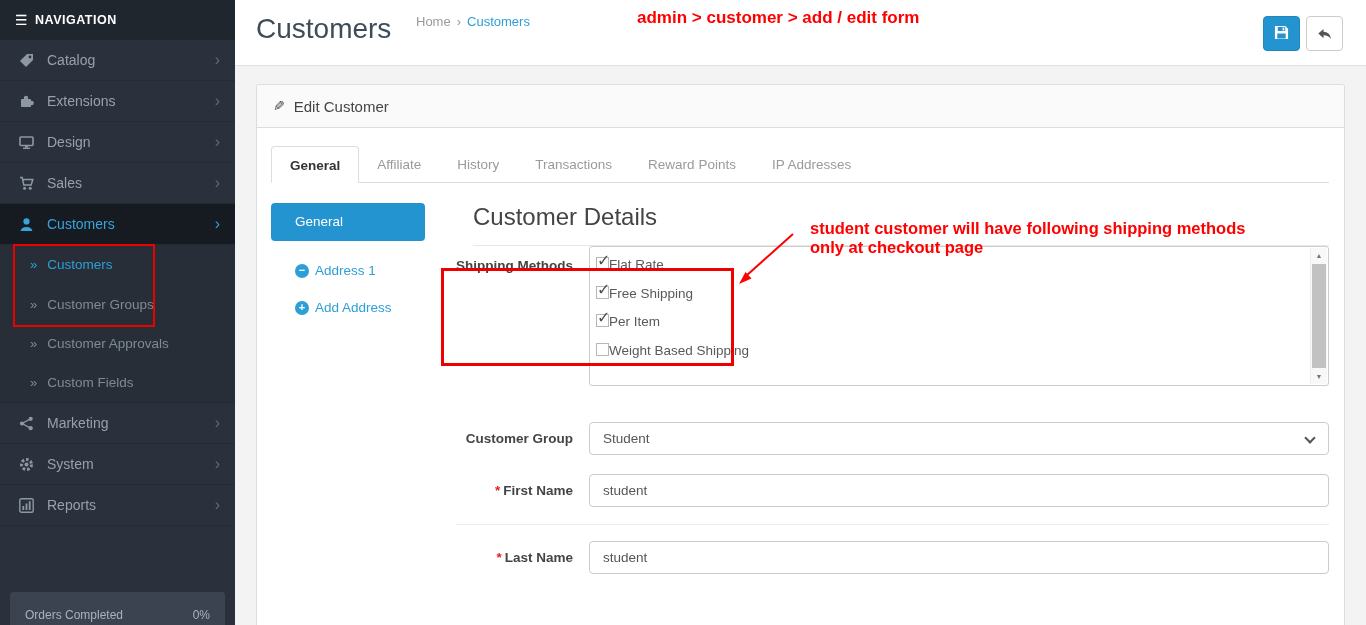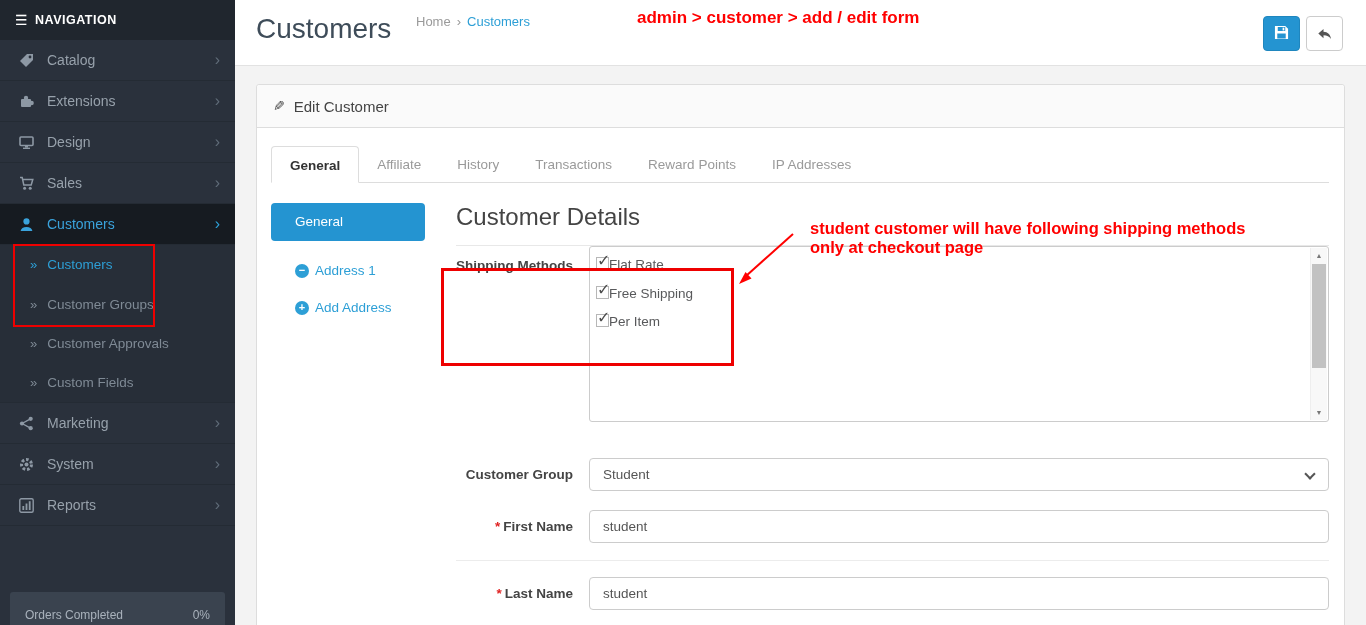--- a/index.html
+++ b/index.html
@@ -45,29 +45,29 @@
   .tabs { display:flex; border-bottom:1px solid #ddd; height:37px; }
   .tab { padding:0 18px; line-height:37px; color:#9a9a9a; font-size:13.5px; cursor:pointer; }
   .tab.active { background:#fff; border:1px solid #ddd; border-bottom:1px solid #fff; margin-bottom:-1px; border-radius:4px 4px 0 0; color:#333; font-weight:bold; }
 
   .cols { display:flex; margin-top:20px; }
   .col-left { width:185px; flex:none; }
   .pill { width:154px; height:38px; background:#2494d1; color:#fff; border-radius:4px; line-height:38px; padding-left:24px; font-size:13.5px; cursor:pointer; }
   .subln { margin-top:22px; padding-left:24px; display:flex; align-items:center; gap:6px; color:#2d9fd6; font-size:13.5px; cursor:pointer; }
   .circ { width:14px; height:14px; border-radius:50%; background:#2d9fd6; color:#fff; font-size:11px; line-height:13px; text-align:center; font-weight:bold; flex:none; }
   .col-right { flex:1; min-width:0; }
-  .section-title { font-size:24px; font-weight:400; color:#444; padding-bottom:14px; border-bottom:1px solid #e8e8e8; }
+  .section-title { font-size:24px; font-weight:400; color:#444; padding-bottom:14px; border-bottom:1px solid #e8e8e8;margin-left:17px; }
 
   .frow { display:flex; }
   .flabel { width:133px; flex:none; text-align:right; padding-right:16px; font-weight:bold; color:#444; padding-top:8px; line-height:17px; }
   .req { color:#e02222; margin-right:3px; }
   .fctrl { flex:1; min-width:0; }
 
   .row-shipping { }
-  .scrollbox { height:176px; border:1px solid #ccc; border-radius:3px; background:#fff; position:relative; overflow:hidden; padding:9px 24px 0 6px; }
+  .scrollbox { height:140px; border:1px solid #ccc; border-radius:3px; background:#fff; position:relative; overflow:hidden; padding:9px 24px 0 6px; }
   .opt { height:28.5px; display:flex; align-items:flex-start; color:#58595b; }
   .opt .lab { line-height:15px; padding-top:1px; }
   .cb { width:13px; height:13px; border:1px solid #b7b7b7; background:#fefefe; position:relative; flex:none; margin-top:1px; cursor:pointer; }
   .cb.checked::after { content:"\2713"; position:absolute; top:-7px; left:0px; font-size:16px; font-weight:bold; color:#4a4a4a; }
   .vscroll { position:absolute; top:1px; right:1px; bottom:1px; width:17px; background:#f8f8f8; border-left:1px solid #eee; }
   .varrow { position:absolute; left:0; width:16px; height:15px; color:#777; font-size:7px; text-align:center; line-height:15px; cursor:pointer; }
   .va-up { top:0; }
   .va-dn { bottom:0; }
   .vthumb { position:absolute; left:1px; top:16px; width:14px; height:104px; background:#c2c2c2; cursor:pointer; }
 
@@ -273,20 +273,24 @@
                     <span class="lab">Flat Rate</span>
                   </div>
                   <div class="opt">
                     <span class="cb checked"></span>
                     <span class="lab">Free Shipping</span>
                   </div>
                   <div class="opt">
                     <span class="cb checked"></span>
                     <span class="lab">Per Item</span>
                   </div>
+                  <div class="opt">
+                    <span class="cb"></span>
+                    <span class="lab">Weight Based Shipping</span>
+                  </div>
                   <div class="vscroll">
                     <div class="varrow va-up">▲</div>
                     <div class="vthumb"></div>
                     <div class="varrow va-dn">▼</div>
                   </div>
                 </div>
               </div>
             </div>
 
             <div class="frow row-group">

